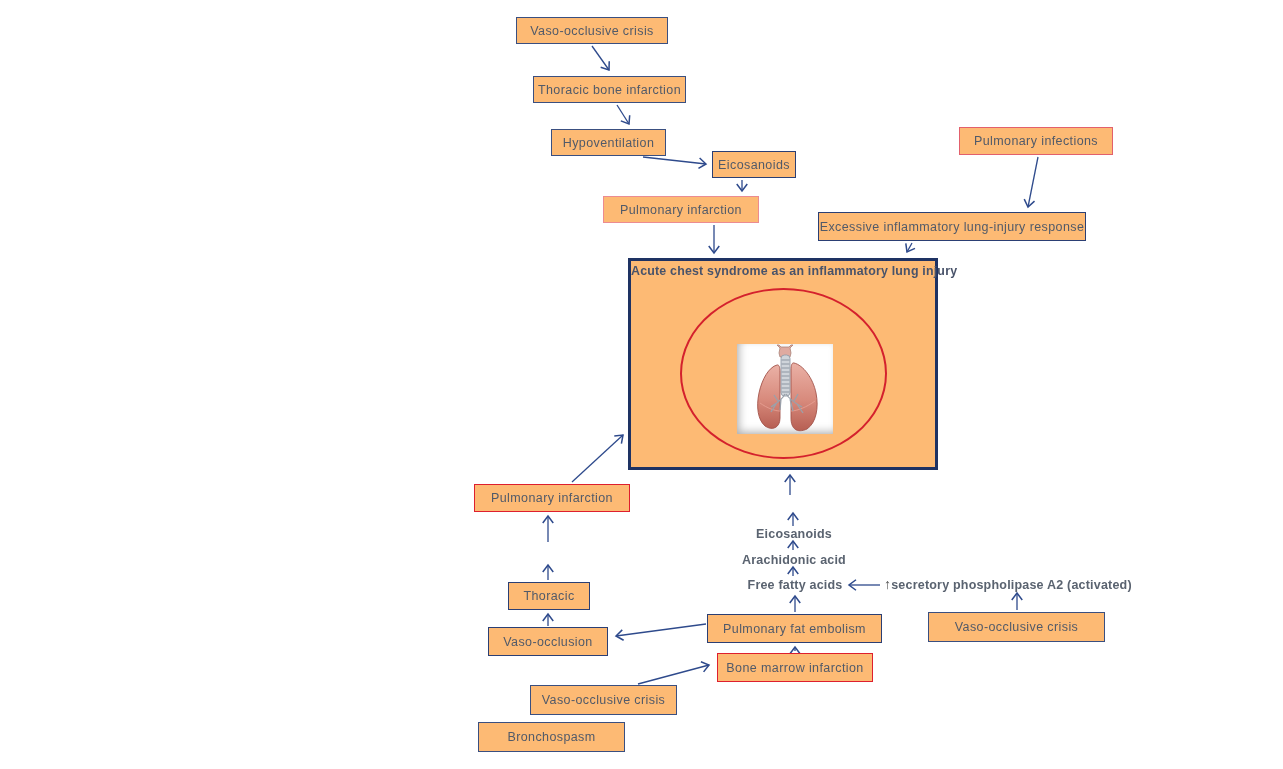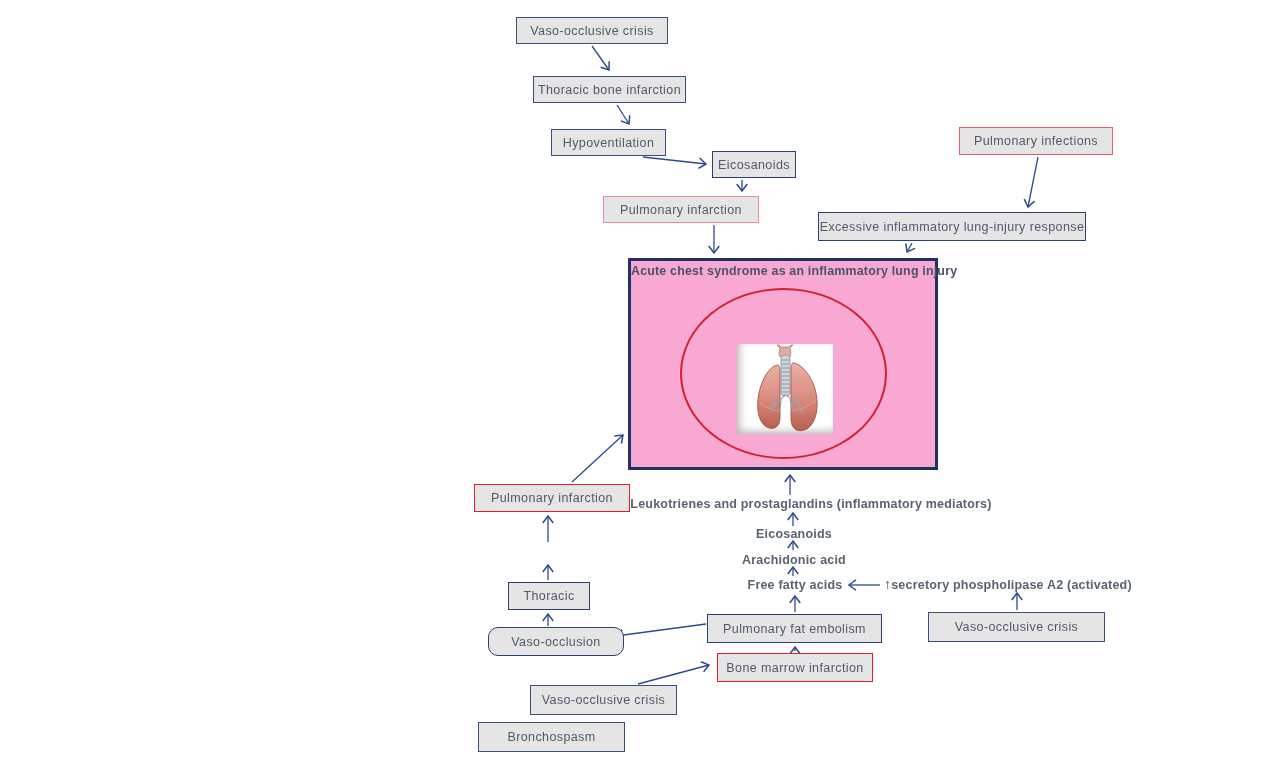--- a/index.html
+++ b/index.html
@@ -6,21 +6,21 @@
   #stage{
     position:relative;
     width:1283px;height:769px;
     background:#ffffff;
     font-family:"Liberation Sans", sans-serif;
     overflow:hidden;
   }
   .node{
     position:absolute;
     box-sizing:border-box;
-    background:#e5e5e5;
+    background:#fdba74;
     border:1px solid #3a4f80;
     display:flex;align-items:center;justify-content:center;
     font-size:12.5px;
     letter-spacing:.4px;
     color:#515a69;
     white-space:nowrap;
     z-index:3;
   }
   .node.red-soft{border:1px solid #ec8b91;}
   .node.red-med{border:1px solid #e2606c;}
@@ -40,21 +40,21 @@
   .uparrow{
     color:#4f4f4f;
     font-weight:bold;
     font-size:14px;
   }
   #central-box{
     position:absolute;
     left:628px;top:258px;width:310px;height:212px;
     box-sizing:border-box;
     border:3px solid #1e3263;
-    background:#f9a8d4;
+    background:#fdba74;
     z-index:2;
   }
   #central-title{
     margin-top:3px;
     text-align:center;
     font-size:12.4px;
     font-weight:bold;
     letter-spacing:.2px;
     color:#49536a;
     white-space:nowrap;
@@ -158,31 +158,30 @@
       <path d="M48,50 C45,56 40,59 34,63 M41,57 L37,51 M39,60 L34,68 M44,55 L43,66" stroke="#9aa1ab" stroke-width="1.3" fill="none"></path>
       <path d="M49,50 C53,56 58,59 65,63 M57,57 L61,50 M60,60 L66,69 M53,55 L56,67" stroke="#9aa1ab" stroke-width="1.3" fill="none"></path>
     </svg>
   </div>
 
   <div class="node red-bright" style="left:474px;top:484px;width:156px;height:28px;">Pulmonary infarction</div>
 
 
   <div class="node navy-dark" style="left:508px;top:582px;width:82px;height:28px;">Thoracic</div>
 
-  <div class="node navy-dark" style="left:488px;top:627px;width:136px;height:29px;border-radius:10px;">Vaso-occlusion</div>
+  <div class="node navy-dark" style="left:488px;top:627px;width:120px;height:29px;">Vaso-occlusion</div>
 
   <div class="node red-bright" style="left:717px;top:653px;width:156px;height:29px;">Bone marrow infarction</div>
 
   <div class="node navy-dark" style="left:707px;top:614px;width:175px;height:29px;">Pulmonary fat embolism</div>
 
   <div class="node" style="left:530px;top:685px;width:147px;height:30px;">Vaso-occlusive crisis</div>
 
   <div class="node" style="left:478px;top:722px;width:147px;height:30px;">Bronchospasm</div>
 
-  <div class="flabel centered" style="left:811px;top:496px;">Leukotrienes and prostaglandins (inflammatory mediators)</div>
 
   <div class="flabel centered" style="left:794px;top:526px;">Eicosanoids</div>
 
   <div class="flabel centered" style="left:794px;top:552px;">Arachidonic acid</div>
 
   <div class="flabel centered" style="left:795px;top:577px;">Free fatty acids</div>
 
   <div class="flabel" style="left:884px;top:576px;">
     <span class="uparrow">↑</span><span>secretory phospholipase A2 (activated)</span>
   </div>

